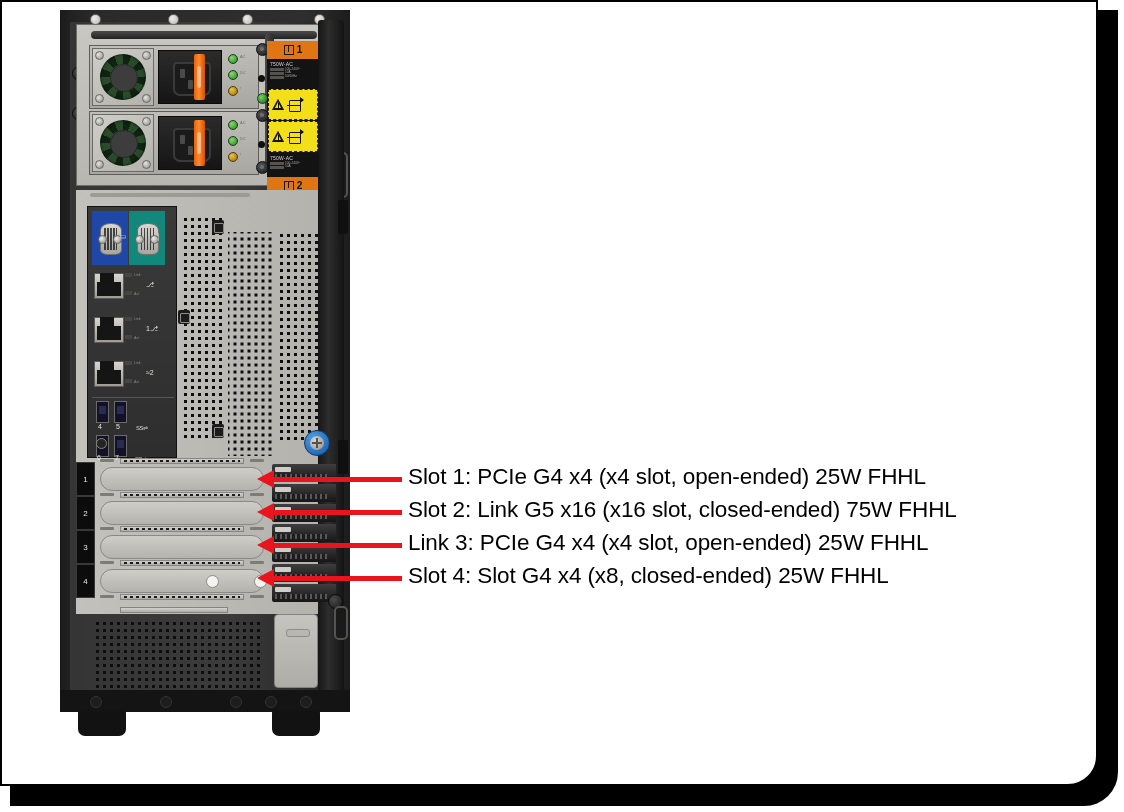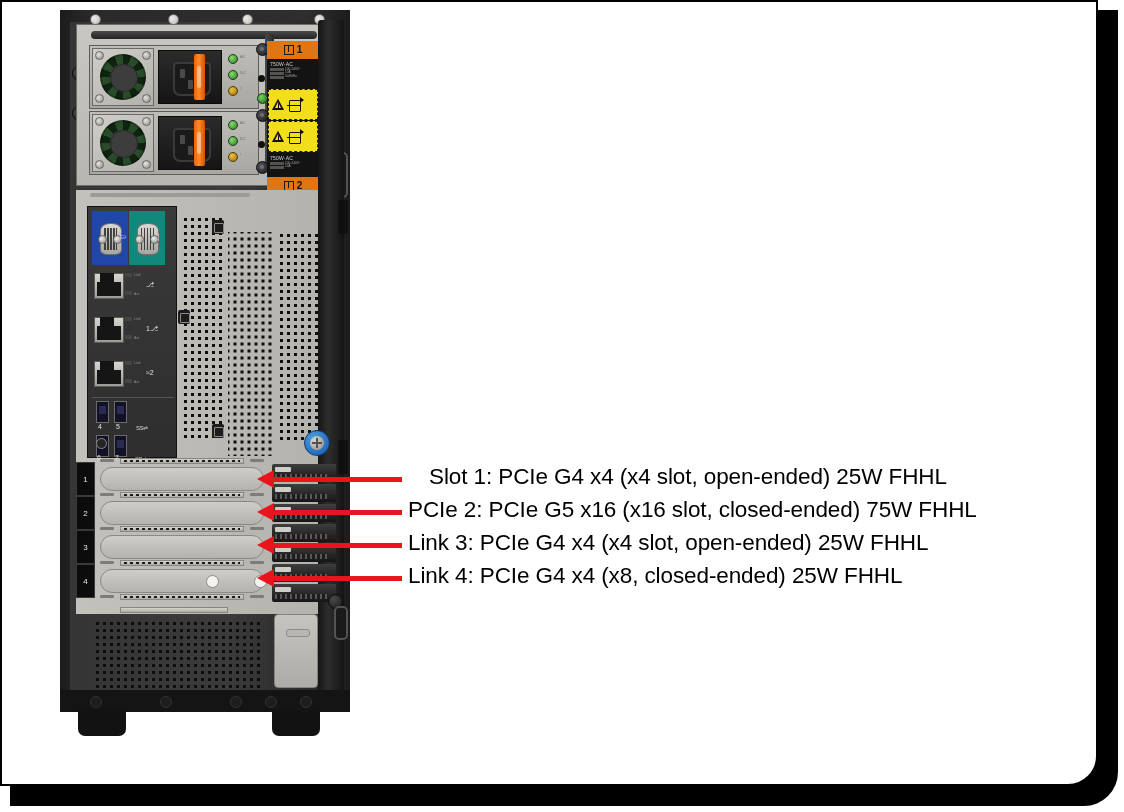--- a/index.html
+++ b/index.html
@@ -504,34 +504,34 @@
       <div class="base-rivet" style="left:205px;"></div>
       <div class="base-rivet" style="left:240px;"></div>
     </div>
     <div class="foot" style="left:18px;"></div>
     <div class="foot" style="left:212px;"></div>
   </div>
 
   <div>
     <div class="arrow" style="left:272px;top:475px;width:128px;"></div>
     <div class="arrow-head" style="left:255px;top:468px;"></div>
-    <div class="callout-text" style="left:427px;top:462px;">Slot 1: PCIe G4 x4 (x4 slot, open-ended) 25W FHHL</div>
+    <div class="callout-text" style="left:406px;top:462px;">Slot 1: PCIe G4 x4 (x4 slot, open-ended) 25W FHHL</div>
   </div>
 
   <div>
     <div class="arrow" style="left:272px;top:508px;width:128px;"></div>
     <div class="arrow-head" style="left:255px;top:501px;"></div>
-    <div class="callout-text" style="left:406px;top:495px;">PCIe 2: PCIe G5 x16 (x16 slot, closed-ended) 75W FHHL</div>
+    <div class="callout-text" style="left:406px;top:495px;">Slot 2: Link G5 x16 (x16 slot, closed-ended) 75W FHHL</div>
   </div>
 
   <div>
     <div class="arrow" style="left:272px;top:541px;width:128px;"></div>
     <div class="arrow-head" style="left:255px;top:534px;"></div>
     <div class="callout-text" style="left:406px;top:528px;">Link 3: PCIe G4 x4 (x4 slot, open-ended) 25W FHHL</div>
   </div>
 
   <div>
     <div class="arrow" style="left:272px;top:574px;width:128px;"></div>
     <div class="arrow-head" style="left:255px;top:567px;"></div>
-    <div class="callout-text" style="left:406px;top:561px;">Link 4: PCIe G4 x4 (x8, closed-ended) 25W FHHL</div>
+    <div class="callout-text" style="left:406px;top:561px;">Slot 4: Slot G4 x4 (x8, closed-ended) 25W FHHL</div>
   </div>
 
 </div>
 
 </body></html>

